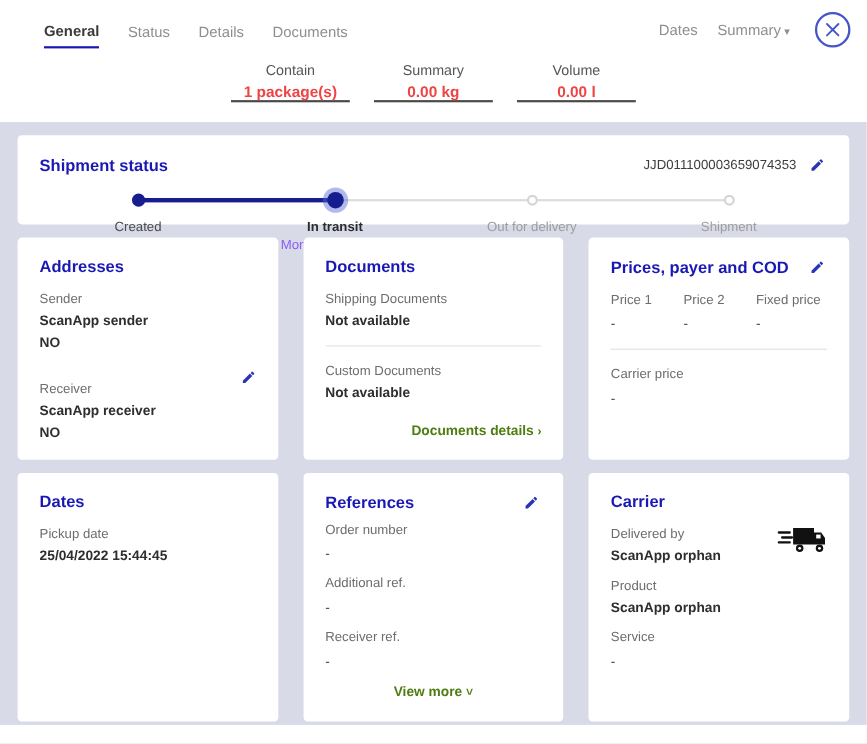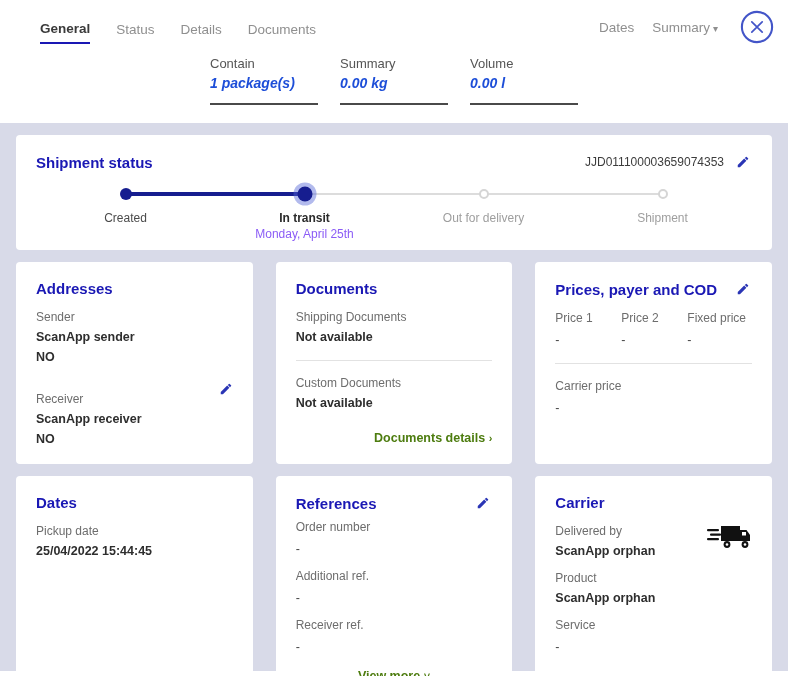--- a/index.html
+++ b/index.html
@@ -17,28 +17,28 @@
     font-size:13.5px; color:#8f8f8f; padding:2px 0 6px; cursor:pointer;
     background:none; border:none; font-family:inherit;
   }
   .tab.active { color:#3a3a3a; font-weight:bold; border-bottom:2px solid #1a18b4; }
   .top-actions { display:flex; align-items:center; gap:18px; padding-right:4px; }
   .top-link { font-size:13.5px; color:#8f8f8f; cursor:pointer; background:none; border:none; font-family:inherit; }
   .caret { font-size:10px; color:#8f8f8f; margin-left:3px; }
   .close-btn { width:34px; height:34px; background:none; border:none; cursor:pointer; padding:0; margin-left:4px; }
 
   .stats-row { display:flex; justify-content:center; gap:22px; padding:12px 0 18px; background:#fff; }
-  .stat { width:108px; text-align:left; border-bottom:2px solid #4a4a4a; padding-bottom:12px; }
+  .stat { width:108px; text-align:center; border-bottom:2px solid #4a4a4a; }
   .stat-label { font-size:13px; color:#555; }
-  .stat-value { font-size:14px; font-weight:bold; color:#1d4ed8; margin-top:4px; white-space:nowrap;font-style:italic; }
+  .stat-value { font-size:14px; font-weight:bold; color:#ef4444; margin-top:4px; white-space:nowrap; }
 
   .content { background:#d8dae8; padding:12px 16px 8px; height:548px; }
   .card { background:#fff; border-radius:4px; padding:18px 20px; position:relative; }
 
-  .status-card { height:115px; margin-bottom:12px; }
+  .status-card { height:81px; margin-bottom:12px; }
   .status-head { display:flex; justify-content:space-between; align-items:center; }
   .card-title { color:#1a18b4; font-size:15px; font-weight:bold; }
   .tracking { display:flex; align-items:center; gap:10px; }
   .tracking-number { font-size:12px; color:#3c3c3c; }
   .icon-btn { background:none; border:none; cursor:pointer; padding:2px; line-height:0; }
 
   .progress { position:relative; height:18px; margin-top:14px; }
   .progress .track { position:absolute; left:12.5%; right:12.5%; top:8px; height:2px; background:#dcdcdc; }
   .progress .fill  { position:absolute; left:12.5%; width:25%; top:7px; height:4px; background:#161d8f; }
   .dot { position:absolute; top:9px; transform:translate(-50%,-50%); border-radius:50%; }

